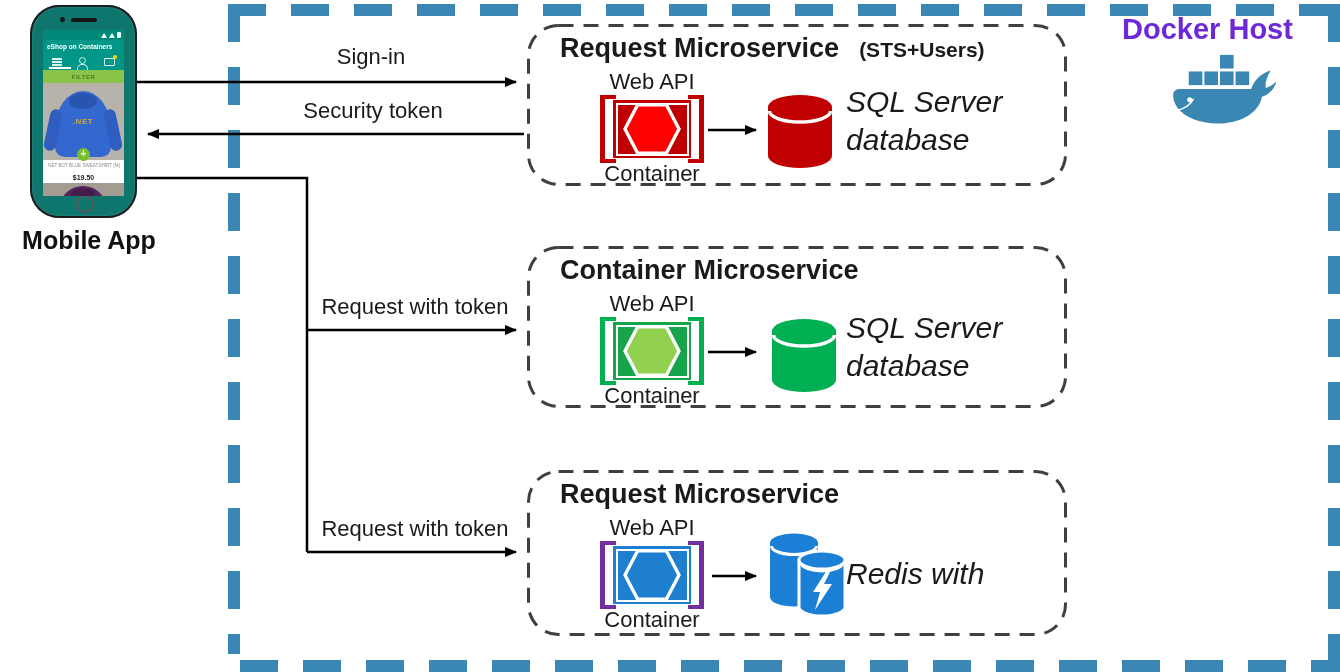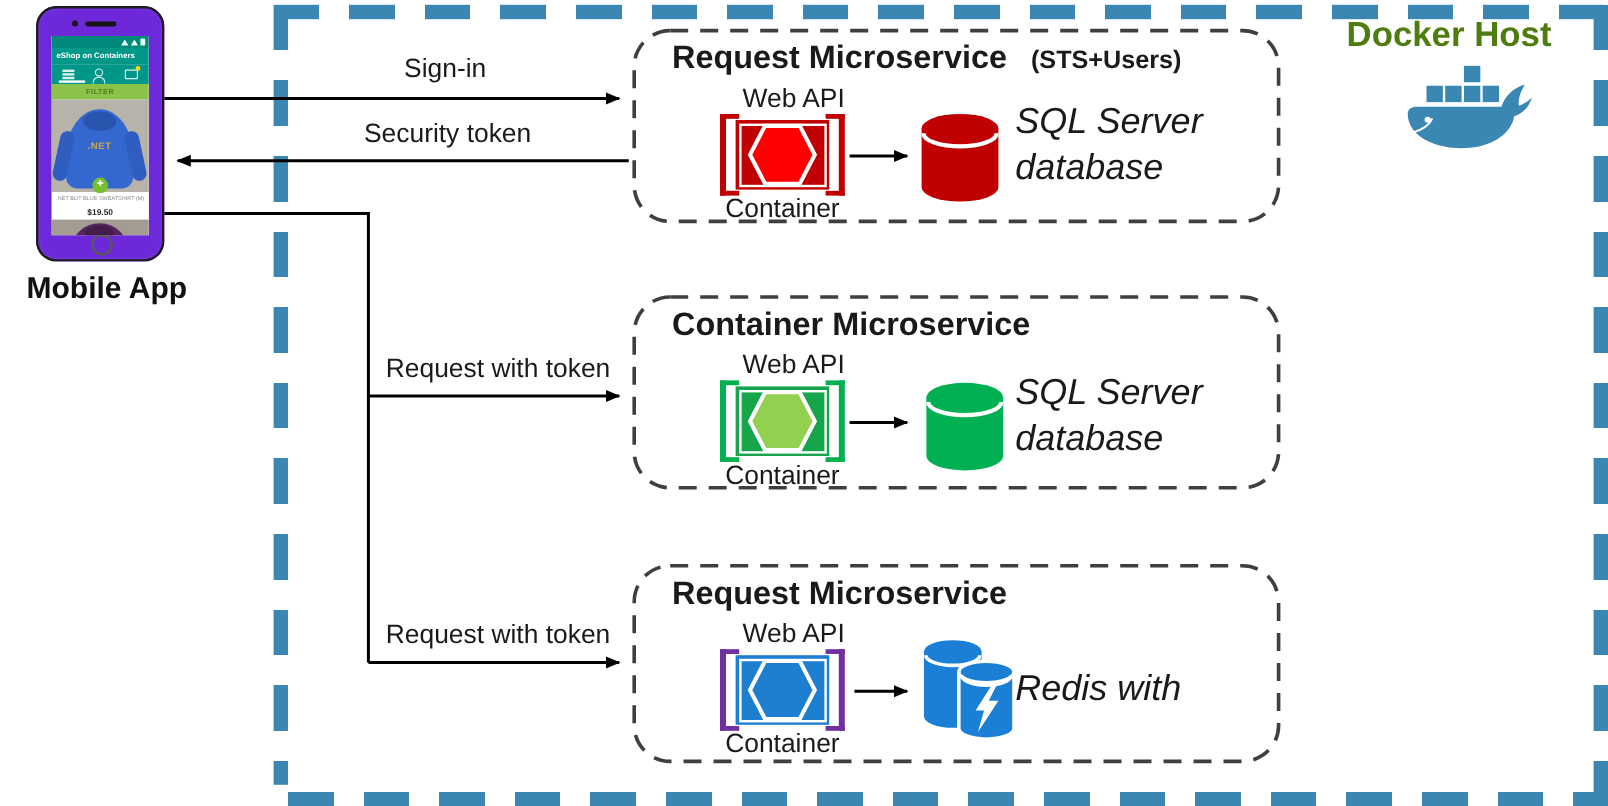--- a/index.html
+++ b/index.html
@@ -16,34 +16,34 @@
   .docker-host-label{left:1105px;top:13px;width:205px;text-align:center;font-size:29px;font-weight:700;}
   
   svg.overlay{position:absolute;left:0;top:0;}
   
   .flow-label{font-size:22px;text-align:center;width:210px;}
   
   .svc{position:absolute;width:537px;}
   .svc-title{position:absolute;left:32px;top:8px;font-size:27px;font-weight:700;white-space:nowrap;}
   .svc-title .suffix{font-size:21px;margin-left:20px;}
   .small-label{position:absolute;left:72px;width:104px;text-align:center;font-size:22px;}
-  .web-label{top:44px;text-align:right;}
+  .web-label{top:44px;}
   .cont-label{top:136px;}
   .datastore{position:absolute;left:318px;font-size:30px;line-height:38px;white-space:pre-line;font-style:italic;}
   
   .cicon{position:absolute;left:72px;top:73px;width:104px;height:62px;}
   .bracket{position:absolute;top:-3px;bottom:-3px;width:11px;}
   .bracket.bl{left:0;border-style:solid;border-width:4px 0 4px 5px;}
   .bracket.br{right:0;border-style:solid;border-width:4px 5px 4px 0;}
   .crect{position:absolute;left:13px;right:13px;top:2px;bottom:2px;display:flex;align-items:center;justify-content:center;}
   .crect-inner{position:absolute;left:2.5px;right:2.5px;top:2.5px;bottom:2.5px;border:2.5px solid #fff;}
   .hexsvg{position:relative;z-index:2;}
   .cyl{position:absolute;}
   
-  .phone{left:30px;top:5px;width:107px;height:213px;background:#6d28d9;border-radius:17px;
+  .phone{left:30px;top:5px;width:107px;height:213px;background:#0f766e;border-radius:29px;
          box-shadow:inset 0 0 0 2px #1d1d1f, inset 0 0 4px rgba(255,255,255,.4);}
   .speaker{left:41px;top:13px;width:26px;height:4px;background:#151517;border-radius:2px;}
   .camdot{left:30px;top:12px;width:5px;height:5px;background:#17181a;border-radius:50%;}
   .home{left:46px;bottom:5px;width:14px;height:14px;border:2px solid #58595b;border-radius:50%;}
   .screen{left:13px;top:25px;width:81px;height:166px;background:#fff;overflow:hidden;}
   .sbar{height:10px;background:#00897B;display:flex;justify-content:flex-end;align-items:center;gap:2px;padding-right:3px;}
   .sb-ic{display:inline-block;}
   .tri{width:0;height:0;border-left:3px solid transparent;border-right:3px solid transparent;border-bottom:5px solid #e6fffb;}
   .batt{width:4px;height:6px;background:#e6fffb;border-radius:1px;}
   .abar{height:14px;background:#009688;color:#fff;font-size:6.5px;line-height:14px;padding-left:4px;font-weight:700;}
@@ -76,21 +76,21 @@
 </head>
 <body>
 
 <div class="stage">
 
   <div class="abs dock-top"></div>
   <div class="abs dock-left"></div>
   <div class="abs dock-bottom"></div>
   <div class="abs dock-right"></div>
 
-  <div class="abs docker-host-label" style="color: #4d7c0f;">Docker Host</div>
+  <div class="abs docker-host-label" style="color: #6d28d9;">Docker Host</div>
   <svg class="abs" style="left:1158px;top:50px;" width="120" height="78" viewBox="0 0 120 80">
     <g fill="#3A87B4">
       <rect x="62" y="5" width="14" height="14"></rect>
       <rect x="30" y="22" width="14" height="14"></rect>
       <rect x="46" y="22" width="14" height="14"></rect>
       <rect x="62" y="22" width="14" height="14"></rect>
       <rect x="78" y="22" width="14" height="14"></rect>
       <path d="M14 46 C14 42 17 40 22 40 L94 40 C97 31 104 24 114 21 C110 28 108 34 109 39 C113 38 117 35 120 32 C118 40 112 46 105 48 C103 61 89 73 67 75 C45 77 27 70 19 60 C15 55 14 50 14 46 Z"></path>
     </g>
     <circle cx="31" cy="51" r="2.6" fill="#fff"></circle>

